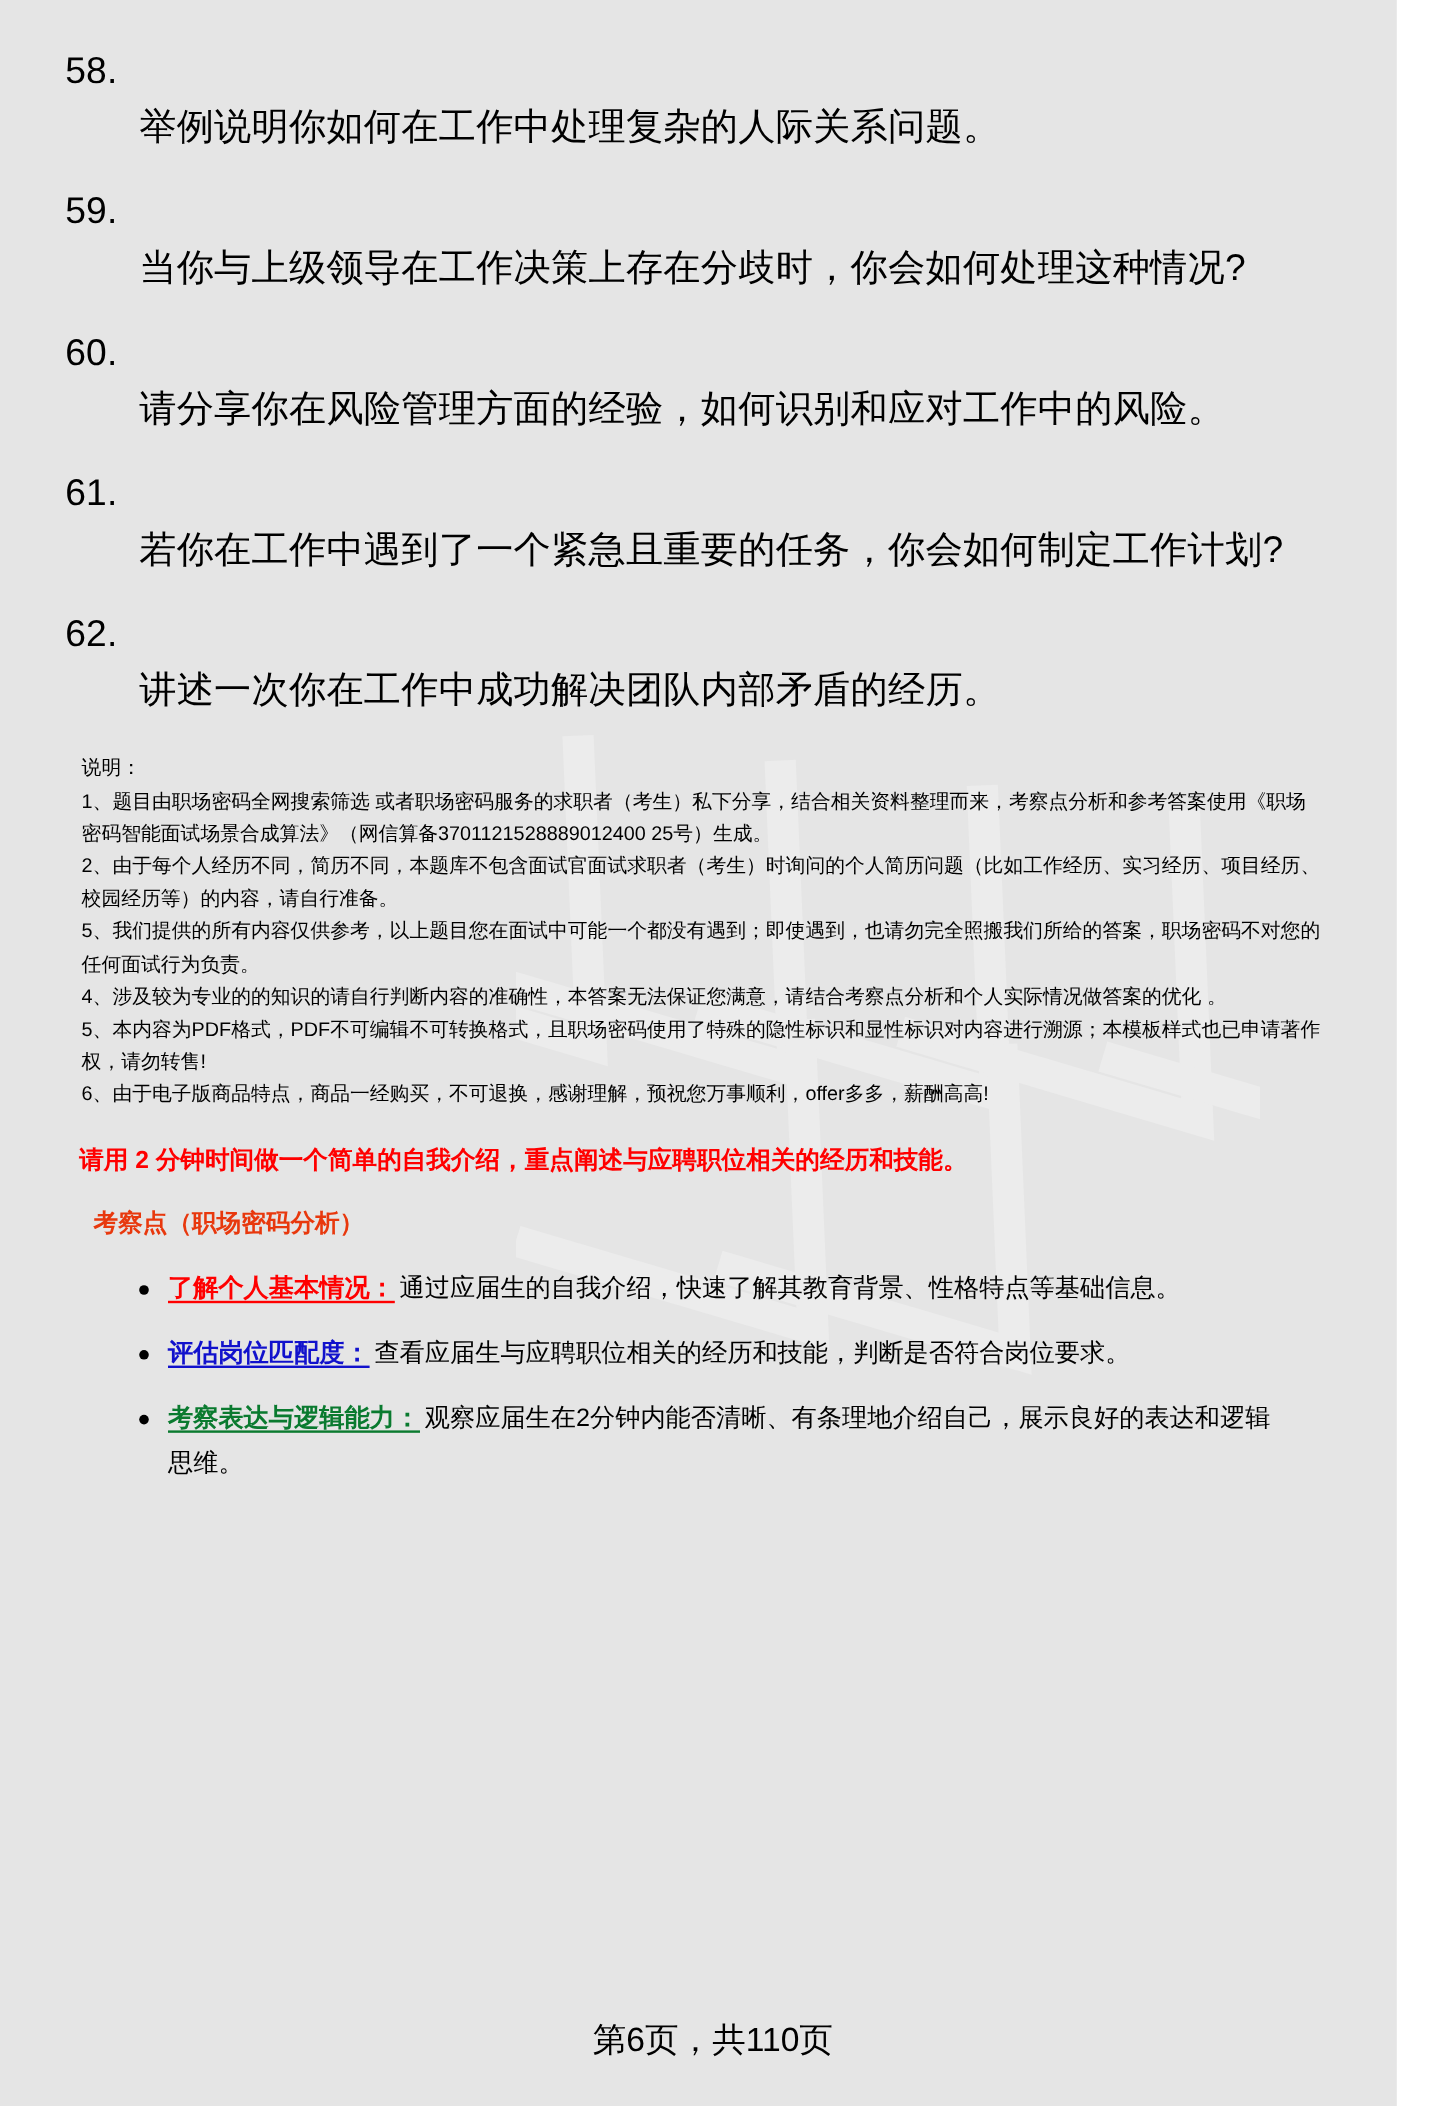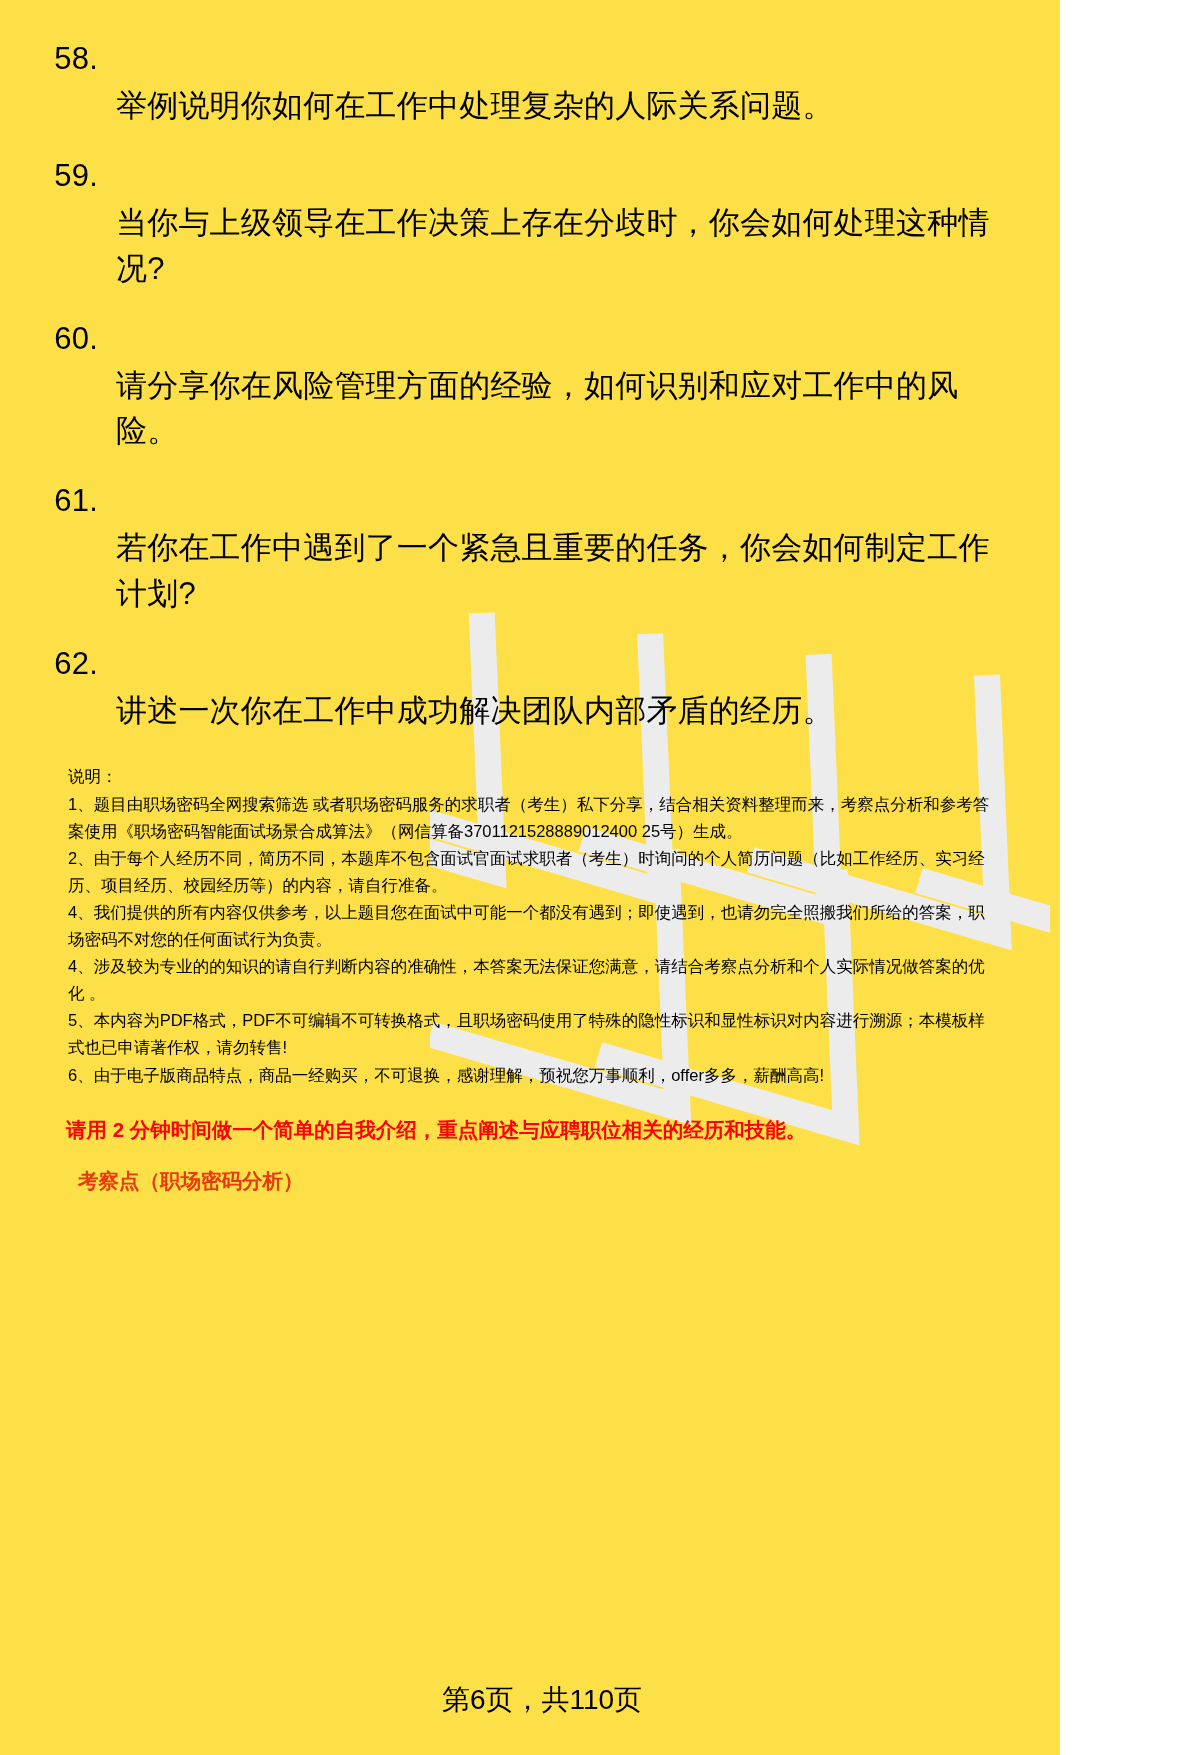--- a/index.html
+++ b/index.html
@@ -6,23 +6,23 @@
     margin: 0;
     padding: 0;
     background: #ffffff;
   }
   body {
     font-family: "Liberation Sans", "DejaVu Sans", sans-serif;
     color: #000000;
   }
   .page {
     position: relative;
-    width: 1060px;
+    width: 1164px;
     height: 1755px;
-    background: #fde047;
+    background: #e5e5e5;
     overflow: hidden;
     box-sizing: border-box;
   }
 
   
   .watermark {
     position: absolute;
     left: 430px;
     top: 380px;
     width: 620px;
@@ -181,28 +181,39 @@
       <li class="qitem">
         <span class="qnum">62.</span>
         <span class="qtext">讲述一次你在工作中成功解决团队内部矛盾的经历。</span>
       </li>
     </ol>
 
     <div class="notes">
       <p class="note-title">说明：</p>
       <p>1、题目由职场密码全网搜索筛选 或者职场密码服务的求职者（考生）私下分享，结合相关资料整理而来，考察点分析和参考答案使用《职场密码智能面试场景合成算法》（网信算备3701121528889012400 25号）生成。</p>
       <p>2、由于每个人经历不同，简历不同，本题库不包含面试官面试求职者（考生）时询问的个人简历问题（比如工作经历、实习经历、项目经历、校园经历等）的内容，请自行准备。</p>
-      <p>4、我们提供的所有内容仅供参考，以上题目您在面试中可能一个都没有遇到；即使遇到，也请勿完全照搬我们所给的答案，职场密码不对您的任何面试行为负责。</p>
+      <p>5、我们提供的所有内容仅供参考，以上题目您在面试中可能一个都没有遇到；即使遇到，也请勿完全照搬我们所给的答案，职场密码不对您的任何面试行为负责。</p>
       <p>4、涉及较为专业的的知识的请自行判断内容的准确性，本答案无法保证您满意，请结合考察点分析和个人实际情况做答案的优化 。</p>
       <p>5、本内容为PDF格式，PDF不可编辑不可转换格式，且职场密码使用了特殊的隐性标识和显性标识对内容进行溯源；本模板样式也已申请著作权，请勿转售!</p>
       <p>6、由于电子版商品特点，商品一经购买，不可退换，感谢理解，预祝您万事顺利，offer多多，薪酬高高!</p>
     </div>
 
     <div class="red-heading">请用 2 分钟时间做一个简单的自我介绍，重点阐述与应聘职位相关的经历和技能。</div>
 
     <div class="section-heading">考察点（职场密码分析）</div>
 
+    <ul class="bullets">
+      <li class="bullet">
+        <span class="lbl lbl-red">了解个人基本情况：</span><span>通过应届生的自我介绍，快速了解其教育背景、性格特点等基础信息。</span>
+      </li>
+      <li class="bullet">
+        <span class="lbl lbl-blue">评估岗位匹配度：</span><span>查看应届生与应聘职位相关的经历和技能，判断是否符合岗位要求。</span>
+      </li>
+      <li class="bullet">
+        <span class="lbl lbl-green">考察表达与逻辑能力：</span><span>观察应届生在2分钟内能否清晰、有条理地介绍自己，展示良好的表达和逻辑思维。</span>
+      </li>
+    </ul>
 
   </div>
 
   <div class="footer">第6页，共110页</div>
 
 </div>
 
 </body></html>

